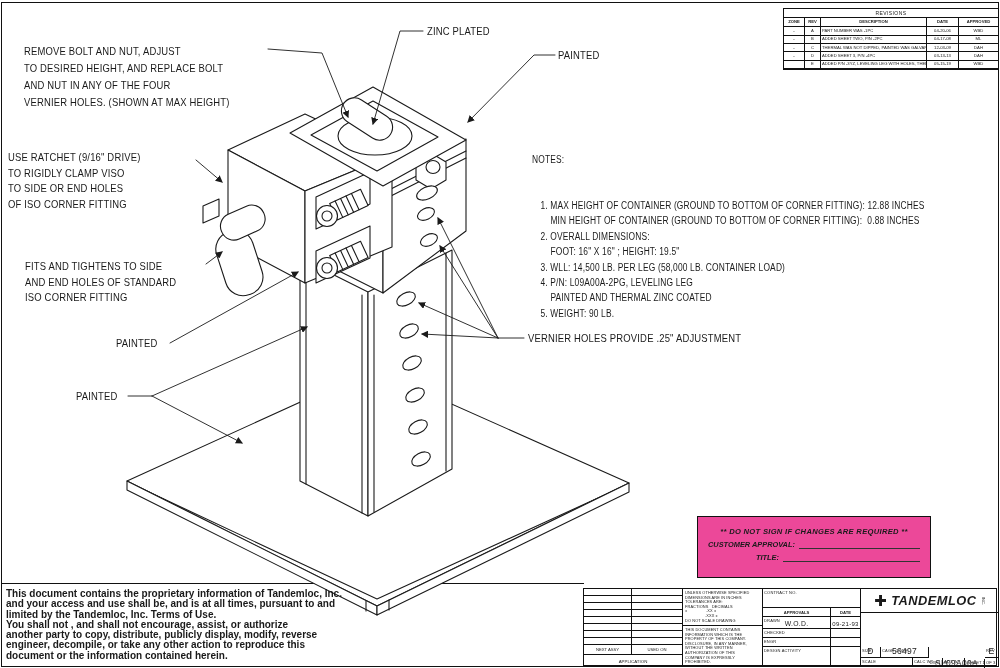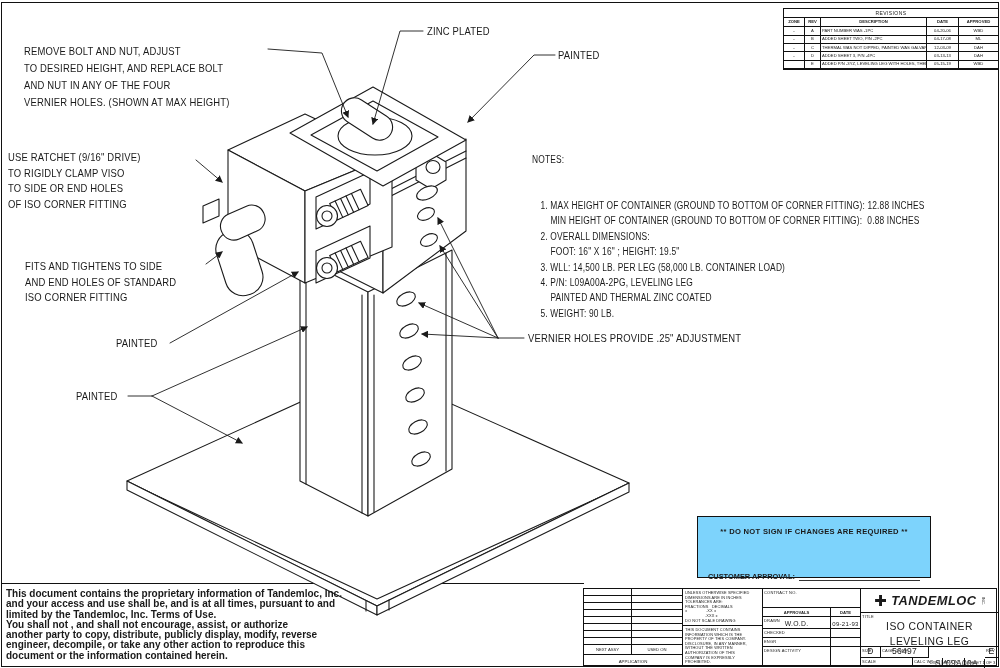--- a/index.html
+++ b/index.html
@@ -23,24 +23,24 @@
                font-size:5px;letter-spacing:.4px;}
   .revgrid{display:grid;grid-template-columns:21px 16px 106px 32px 1fr;}
   .revgrid>div{border-right:.8px solid #111;border-bottom:.8px solid #111;height:7.4px;
                display:flex;align-items:center;padding:0 1px;overflow:hidden;white-space:nowrap;}
   .revgrid>div:nth-child(5n){border-right:none;}
   .revgrid .hd{justify-content:center;height:8.2px;font-weight:bold;}
   .revgrid .c{justify-content:center;}
 
   
   .signbox{position:absolute;left:697px;top:516px;width:232px;height:60px;border:1.3px solid #111;
-           z-index:3;background:#7dd3fc;font-weight:bold;}
+           z-index:3;background:#ec4899;font-weight:bold;font-style:italic;}
   .signbox .l1{text-align:center;font-size:7.6px;margin-top:10px;letter-spacing:.3px;}
   .signbox .row{display:flex;align-items:flex-end;font-size:7.4px;margin-top:4px;padding:0 10px;}
-  .signbox .row .lbl{white-space:nowrap;margin-top:32px;}
+  .signbox .row .lbl{white-space:nowrap;}
   .signbox .row .line{flex:1;border-bottom:1px solid #333;margin-left:4px;height:8px;}
   .signbox .row.date{padding-left:58px;}
 
   
   .proptxt{position:absolute;left:6px;top:589px;width:336px;z-index:3;font-weight:bold;
            font-size:10px;line-height:10.3px;white-space:pre-wrap;}
   .copytxt{position:absolute;left:345px;top:637px;width:250px;z-index:3;font-weight:bold;
            font-size:7.8px;line-height:9.6px;white-space:pre-wrap;}
 
   
@@ -325,25 +325,20 @@
     </div>
     <div class="cell" style="left:247px;top:58px;width:30px;height:20px;border-bottom:none;"></div>
 
     <div class="cell" style="left:277px;top:0;width:137px;height:24px;border-right:none;">
       <div class="logo">
         <span class="cross">✚</span>
         <span class="word">TANDEMLOC</span>
         <span class="inc">INC.</span>
       </div>
     </div>
-    <div class="cell" style="left:277px;top:24px;width:137px;height:34px;border-right:none;">
-      <span class="lblx">TITLE</span>
-      <div class="titletxt">ISO CONTAINER
-LEVELING LEG</div>
-    </div>
     <div class="cell" style="left:277px;top:58px;width:20px;height:11px;">
       <span class="lblx">SIZE</span>
       <div class="bigval">D</div>
     </div>
     <div class="cell" style="left:297px;top:58px;width:48px;height:11px;">
       <span class="lblx">CAGE CODE</span>
       <div class="bigval">56497</div>
     </div>
     <div class="cell" style="left:345px;top:70px;width:56px;height:11px;">
       <span class="lblx">DWG NO.</span>

